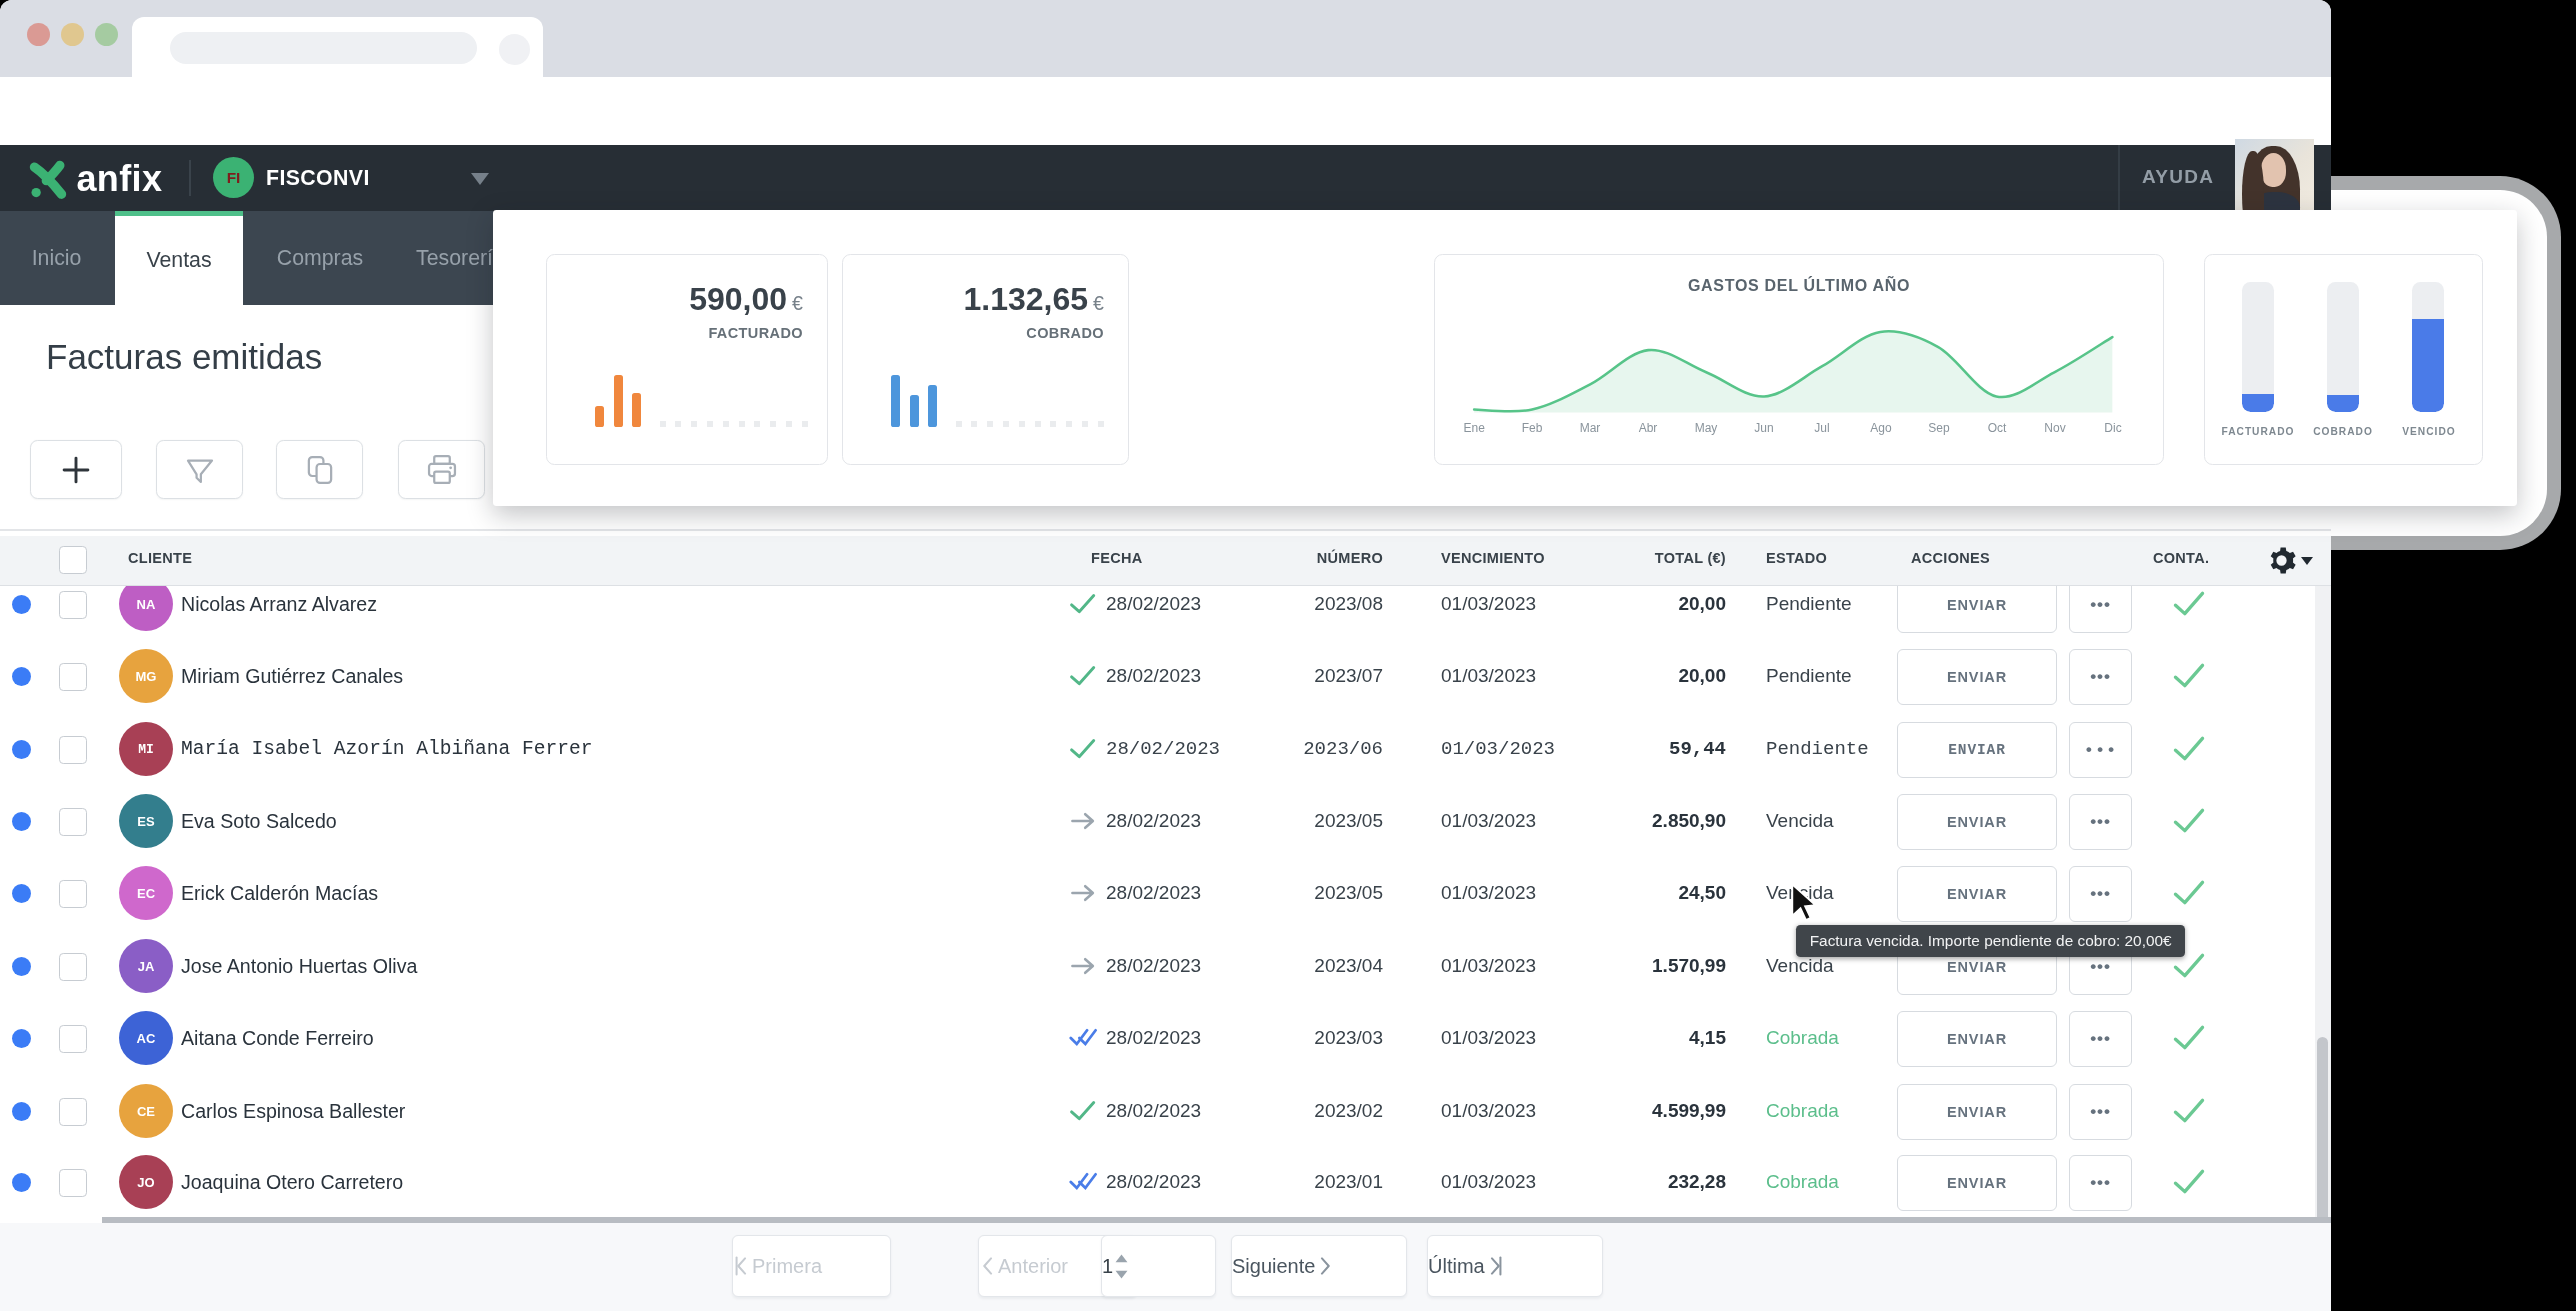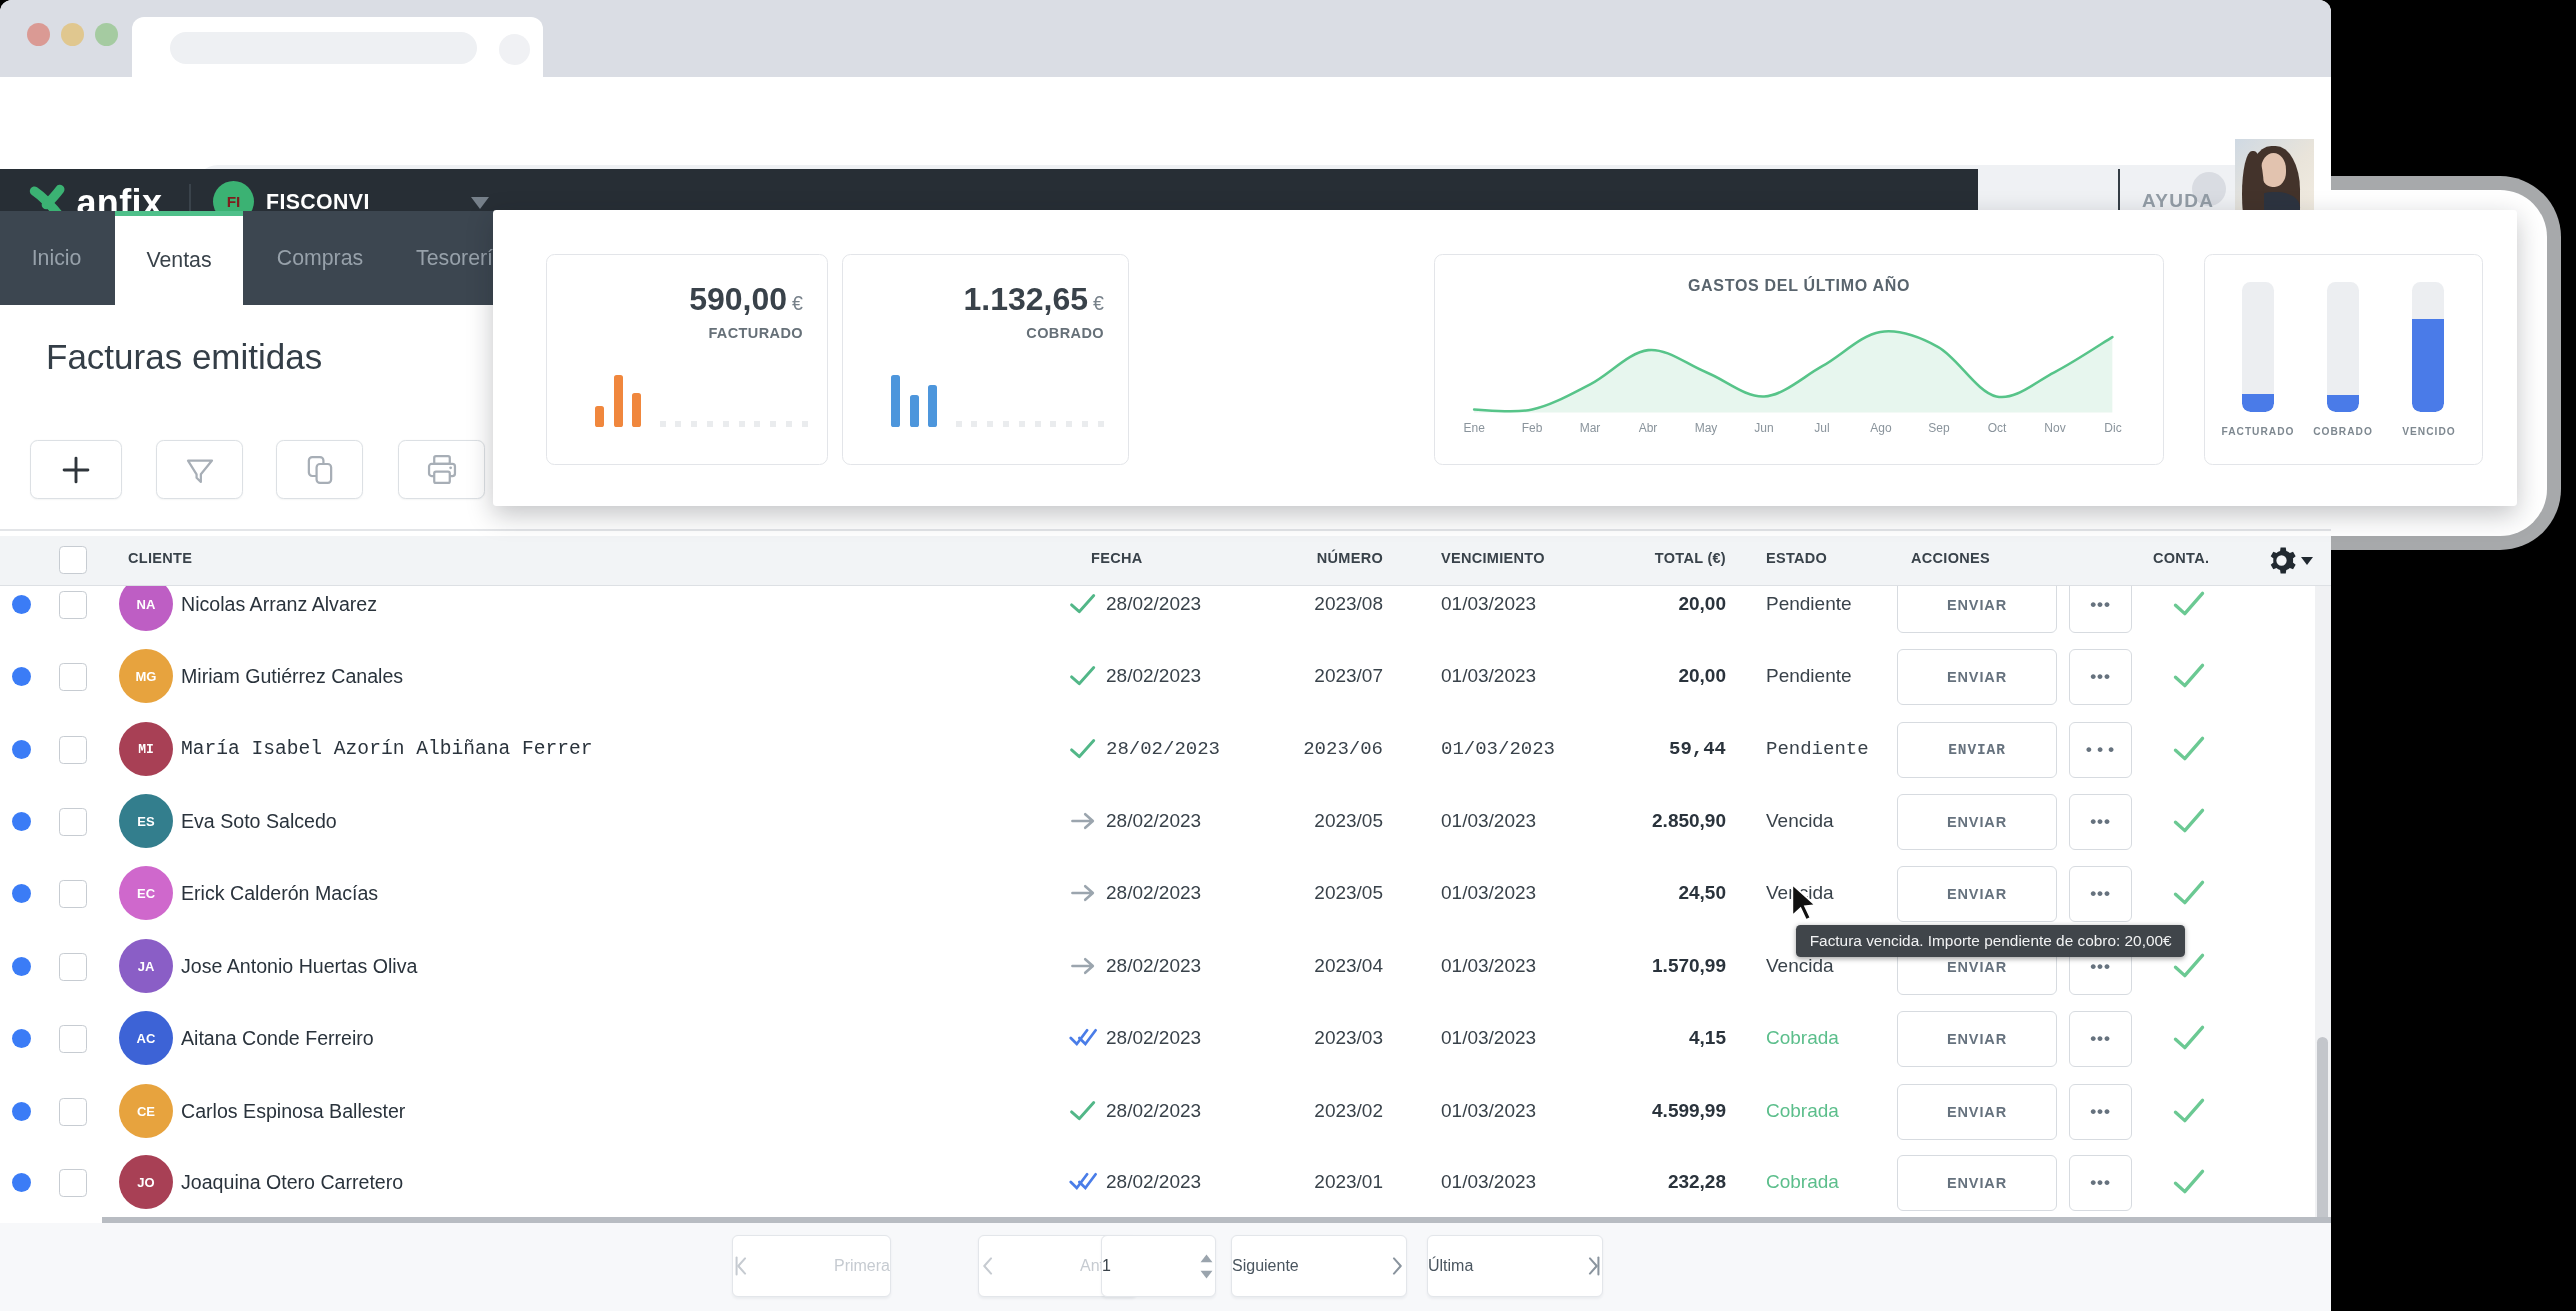--- a/index.html
+++ b/index.html
@@ -16,21 +16,21 @@
   .traffic{top:23px;width:23px;height:23px;border-radius:50%;}
   #browser-tab{left:132px;top:17px;width:411px;height:60px;background:#fff;border-radius:12px 12px 0 0;}
   #tab-title-pill{left:38px;top:15.4px;width:307px;height:32px;background:#eef0f3;border-radius:16px;}
   #tab-close-dot{left:367px;top:17px;width:31px;height:31px;background:#f0f1f4;border-radius:50%;}
   #chrome-toolbar{left:0;top:77px;width:2331px;height:68px;background:#fff;}
   .nav-dot{top:93px;width:36px;height:36px;border-radius:50%;background:#eff1f4;}
   #address-bar{left:195px;top:88px;width:2101px;height:46px;background:#eff1f4;border-radius:23px;}
   #addr-circle-1{left:1997px;top:6.8px;width:34px;height:34px;border-radius:50%;background:#d9dce2;}
   #addr-circle-2{left:2052px;top:9.4px;width:29px;height:29px;border-radius:50%;background:#f3f4f6;}
   
-  #app-header{left:0;top:145px;width:1978px;height:66px;background:#272e35;margin-top:24px;}
+  #app-header{left:0;top:145px;width:2331px;height:66px;background:#272e35;}
   #logo{left:25.6px;top:12px;height:43px;display:flex;align-items:center;}
   #logo-text{color:#fff;font-size:36px;font-weight:bold;letter-spacing:0.4px;margin-left:6.8px;}
   #header-divider{left:189px;top:15.4px;width:1.7px;height:36px;background:#3a434b;}
   #org-badge{left:213px;top:12px;width:41px;height:41px;border-radius:50%;display:flex;
     align-items:center;justify-content:center;color:#7f1d1d;font-size:15.4px;font-weight:bold;}
   #org-name{left:266px;top:20.5px;color:#fff;font-size:21.3px;font-weight:bold;letter-spacing:0.4px;}
   #org-caret{left:471px;top:28px;width:0;height:0;border-left:9.4px solid transparent;
     border-right:9.4px solid transparent;border-top:12px solid #76808a;}
   #ayuda-divider{left:2118px;top:0;width:1.7px;height:66px;background:#343d45;}
   #help-link{left:2142px;top:21.3px;color:#939da6;font-size:19px;font-weight:bold;letter-spacing:1.3px;}
@@ -77,21 +77,21 @@
     border:1.7px solid #d7dbe0;border-radius:6px;color:#66727e;font-size:17px;font-weight:bold;
     display:flex;align-items:center;justify-content:center;letter-spacing:0.9px;cursor:pointer;}
   .cell-conta{position:absolute;left:2172px;top:22px;width:34px;height:27px;}
   
   #v-scroll-track{left:2315px;top:585px;width:16px;height:726px;background:#f0f1f3;}
   #v-scroll-thumb{left:2317px;top:1037px;width:11px;height:243px;background:#c3c6cb;border-radius:6px;}
   #h-scroll{left:102px;top:1217px;width:2229px;height:6px;background:#b8bcc2;}
   
   #footer{left:0;top:1223px;width:2331px;height:88px;background:#f7f8fa;}
   .pg-btn{position:absolute;top:12px;height:60px;background:#fff;border:1.7px solid #e3e6ea;border-radius:6px;
-    display:flex;align-items:center;justify-content:space-between;gap:19px;font-size:16px;
+    display:flex;align-items:center;justify-content:flex-start;font-size:20px;
     box-shadow:0 1.7px 2.6px rgba(40,50,60,.06);cursor:pointer;}
   .pg-disabled{color:#c6cbd1;}
   .pg-enabled{color:#4a555f;}
   
   #stats-panel{left:493px;top:210px;width:2024px;height:296px;background:#fff;z-index:5;
     border-radius:3.4px;box-shadow:0 8.5px 25.6px rgba(20,25,30,.25);}
   .stat-card{position:absolute;top:44px;height:209px;background:#fff;border:1.7px solid #e3e5e9;border-radius:8.5px;}
   .stat-value{position:absolute;top:25.6px;right:24px;font-size:32px;font-weight:bold;color:#39424a;white-space:nowrap;}
   .stat-cur{font-size:19.6px;font-weight:normal;color:#77818a;margin-left:5.1px;}
   .stat-label{position:absolute;top:70px;right:24px;font-size:14.5px;font-weight:bold;color:#667078;letter-spacing:0.4px;white-space:nowrap;}

